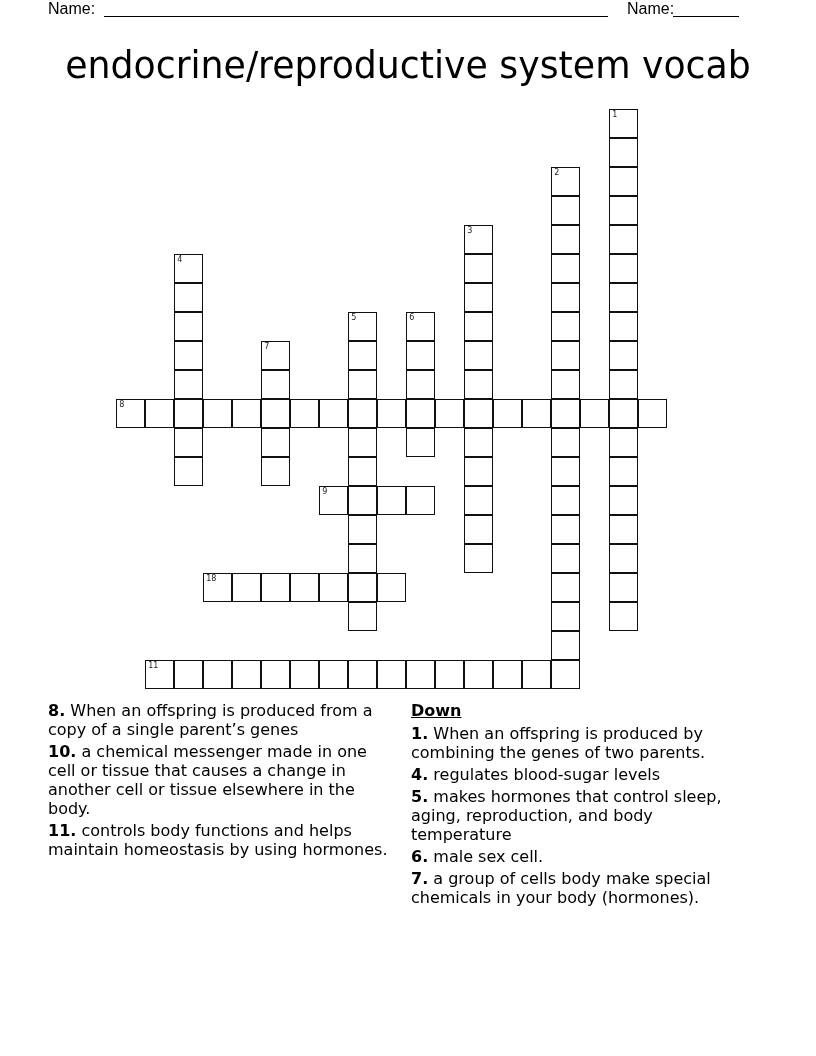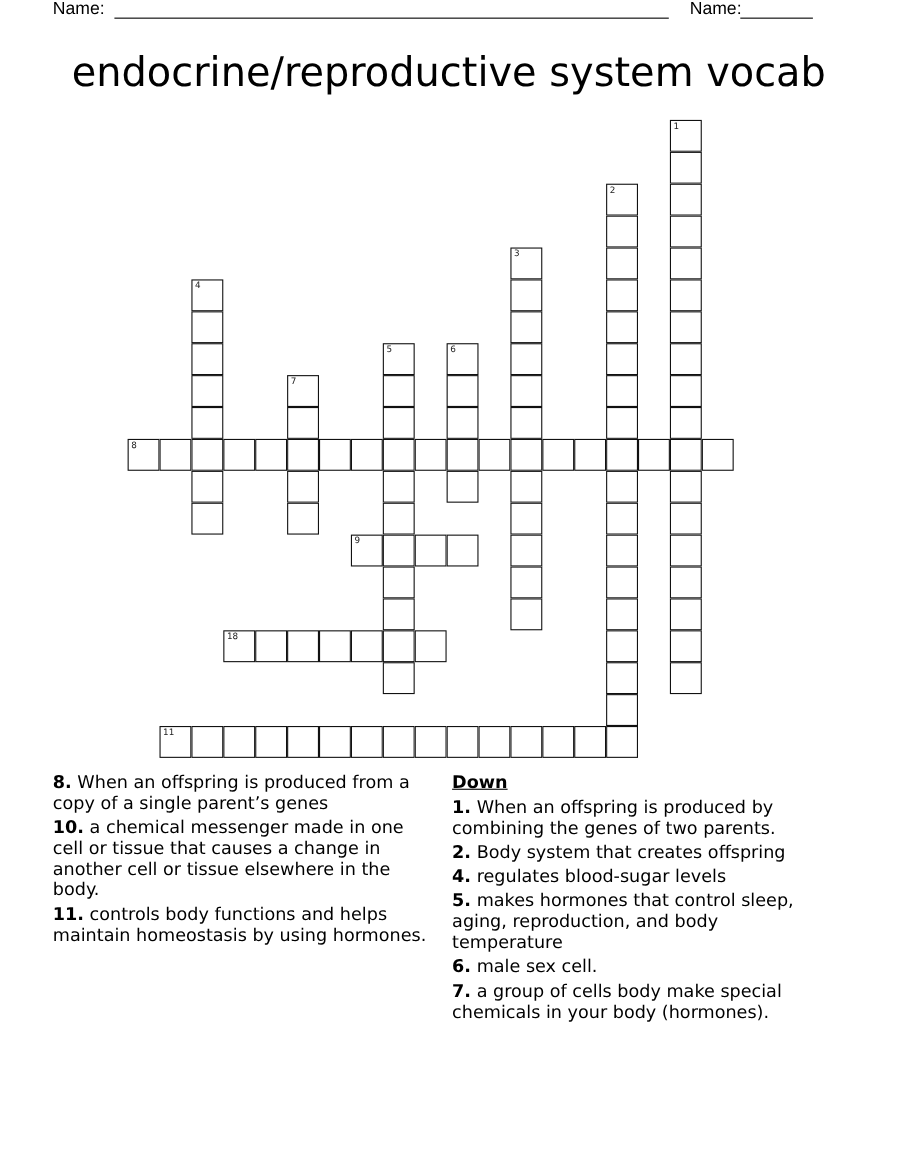--- a/index.html
+++ b/index.html
@@ -189,18 +189,17 @@
 
 <div class="clues across">
   <div class="clue"><b>8.</b> <span>When an offspring is produced from a copy of a single parent’s genes</span></div>
   <div class="clue"><b>10.</b> <span>a chemical messenger made in one cell or tissue that causes a change in another cell or tissue elsewhere in the body.</span></div>
   <div class="clue"><b>11.</b> <span>controls body functions and helps maintain homeostasis by using hormones.</span></div>
 </div>
 
 <div class="clues down">
   <h3>Down</h3>
   <div class="clue"><b>1.</b> <span>When an offspring is produced by combining the genes of two parents.</span></div>
-  <div class="clue"><b>2.</b> <span>Body system that creates offspring</span></div>
   <div class="clue"><b>4.</b> <span>regulates blood-sugar levels</span></div>
   <div class="clue"><b>5.</b> <span>makes hormones that control sleep, aging, reproduction, and body temperature</span></div>
   <div class="clue"><b>6.</b> <span>male sex cell.</span></div>
   <div class="clue"><b>7.</b> <span>a group of cells body make special chemicals in your body (hormones).</span></div>
 </div>
 
 </body></html>

